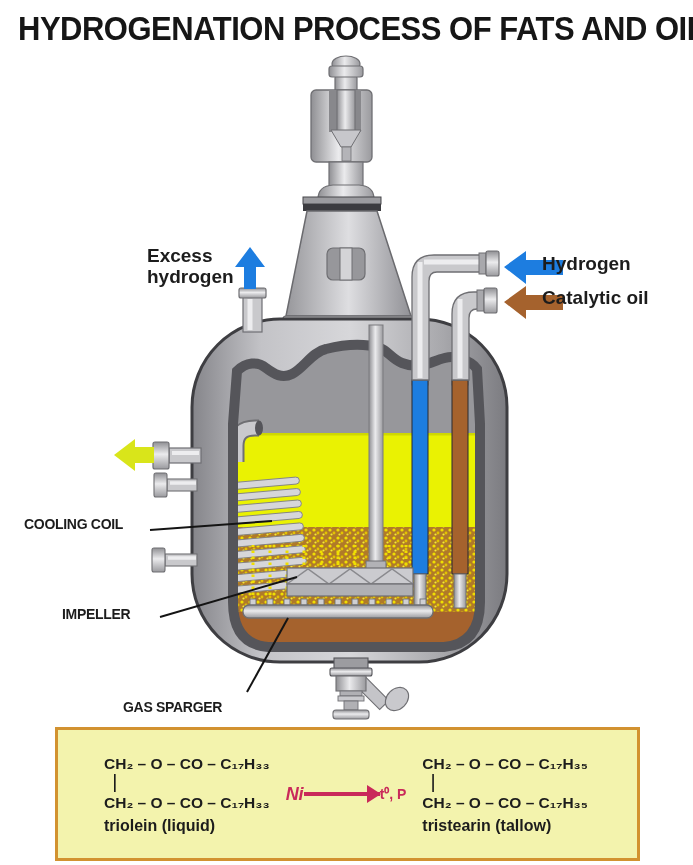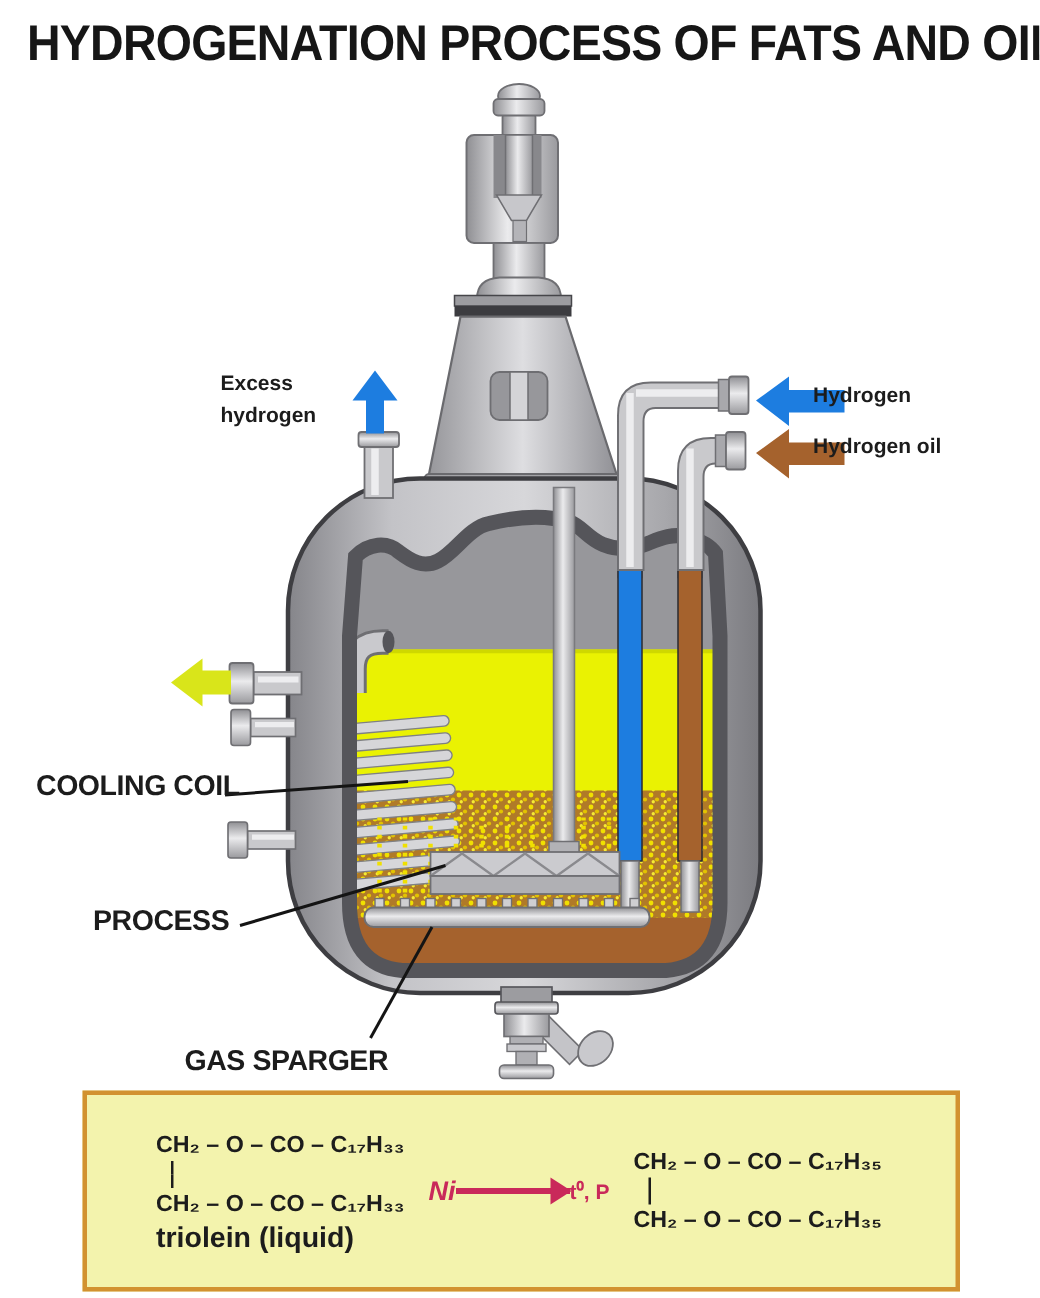--- a/index.html
+++ b/index.html
@@ -16,34 +16,34 @@
     position:relative;width:693px;height:865px;background:#fff;overflow:hidden;
     font-family:"Liberation Sans",sans-serif;
   }
   #title{
     position:absolute;left:18px;top:10px;width:660px;
     font-size:31px;font-weight:bold;letter-spacing:-0.5px;color:#161616;
     transform:scaleY(1.08);transform-origin:top left;white-space:nowrap;
   }
   svg{position:absolute;left:0;top:0;}
   .lbl{
-    position:absolute;font-weight:bold;color:#1c1c1c;font-size:14px;line-height:21px;
+    position:absolute;font-weight:bold;color:#1c1c1c;font-size:19px;line-height:21px;
     white-space:pre-line;
   }
-  .lbl.caps{font-size:19px;letter-spacing:-0.3px;white-space:nowrap;}
+  .lbl.caps{font-size:14px;letter-spacing:-0.3px;white-space:nowrap;}
   #eq-box{
     position:absolute;left:55px;top:727px;width:585px;height:134px;box-sizing:border-box;
     background:var(--equation-box-bg,#f3f3ad);
     border:3px solid var(--equation-box-border,#d29230);
     display:flex;align-items:center;justify-content:flex-start;
     padding:6px 12px 6px 46px;gap:16px;
   }
   .formula{font-weight:bold;color:#1c1c1c;font-size:15.5px;line-height:21px;white-space:nowrap;}
   .formula .bond{height:9px;line-height:8px;font-size:13px;margin-left:9px;overflow:hidden;}
-  .formula .caption{font-size:19px;margin-top:2px;}
+  .formula .caption{font-size:16px;margin-top:2px;}
   #rxn-arrow{
     display:flex;flex-direction:row;align-items:center;justify-content:center;
     color:var(--reaction-crimson,#c9295a);font-weight:bold;min-width:78px;
   }
   #rxn-arrow .cat{font-style:italic;font-size:18px;line-height:18px;}
   #rxn-arrow .shaft{
     position:relative;width:76px;height:4px;margin:4px 0;
     background:var(--reaction-crimson,#c9295a);
   }
   #rxn-arrow .shaft:after{
@@ -261,39 +261,40 @@
     <g stroke="#141414" stroke-width="2">
       <line x1="150" y1="530" x2="272" y2="521"></line>
       <line x1="160" y1="617" x2="297" y2="577"></line>
       <line x1="247" y1="692" x2="288" y2="618"></line>
     </g>
   </svg>
 
   <div class="lbl" style="left:147px;top:245px;">Excess
 hydrogen</div>
   <div class="lbl" style="left:542px;top:253px;">Hydrogen</div>
-  <div class="lbl" style="left:542px;top:287px;">Hydrogen oil</div>
+  <div class="lbl" style="left:542px;top:287px;">Catalytic oil</div>
   <div class="lbl caps" style="left:24px;top:514px;">COOLING COIL</div>
-  <div class="lbl caps" style="left:62px;top:604px;">PROCESS</div>
+  <div class="lbl caps" style="left:62px;top:604px;">IMPELLER</div>
   <div class="lbl caps" style="left:123px;top:697px;">GAS SPARGER</div>
 
   <div id="eq-box">
     <div class="formula">
       <div>CH₂ – O – CO – C₁₇H₃₃</div>
       <div class="bond">|</div>
       <div class="bond">|</div>
       <div>CH₂ – O – CO – C₁₇H₃₃</div>
       <div class="caption">triolein (liquid)</div>
     </div>
     <div id="rxn-arrow">
       <span class="cat">Ni</span>
       <span class="shaft"></span>
       <span class="cond">t⁰, P</span>
     </div>
     <div class="formula">
       <div>CH₂ – O – CO – C₁₇H₃₅</div>
       <div class="bond">|</div>
       <div class="bond">|</div>
       <div>CH₂ – O – CO – C₁₇H₃₅</div>
+      <div class="caption">tristearin (tallow)</div>
     </div>
   </div>
 
 </div>
 
 </body></html>

